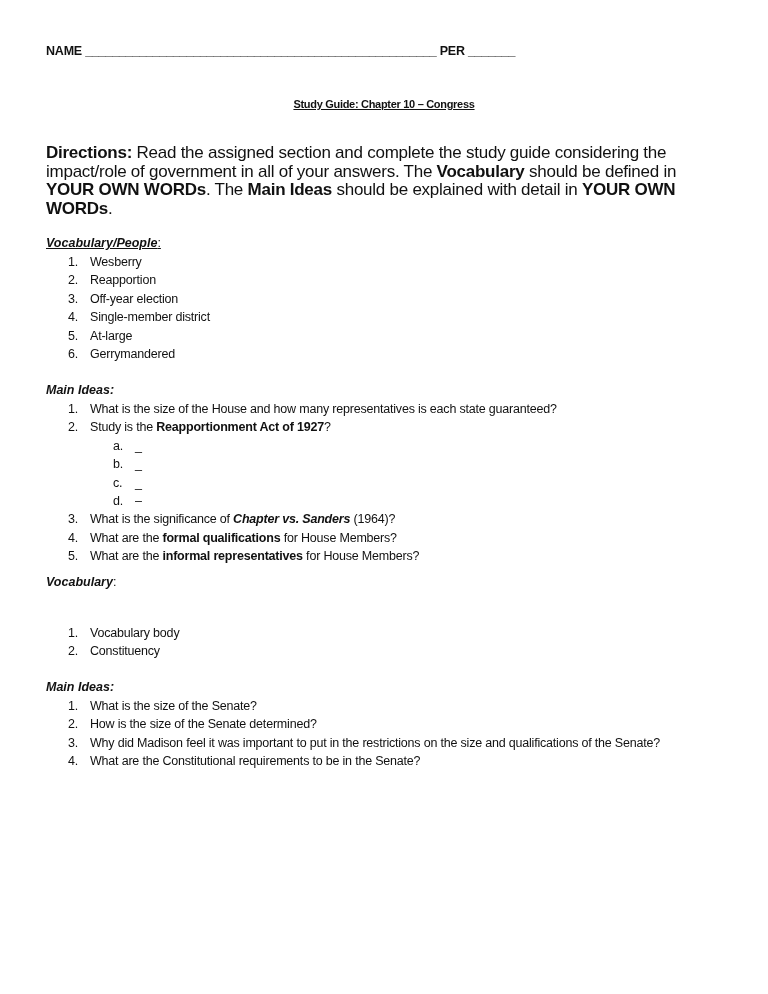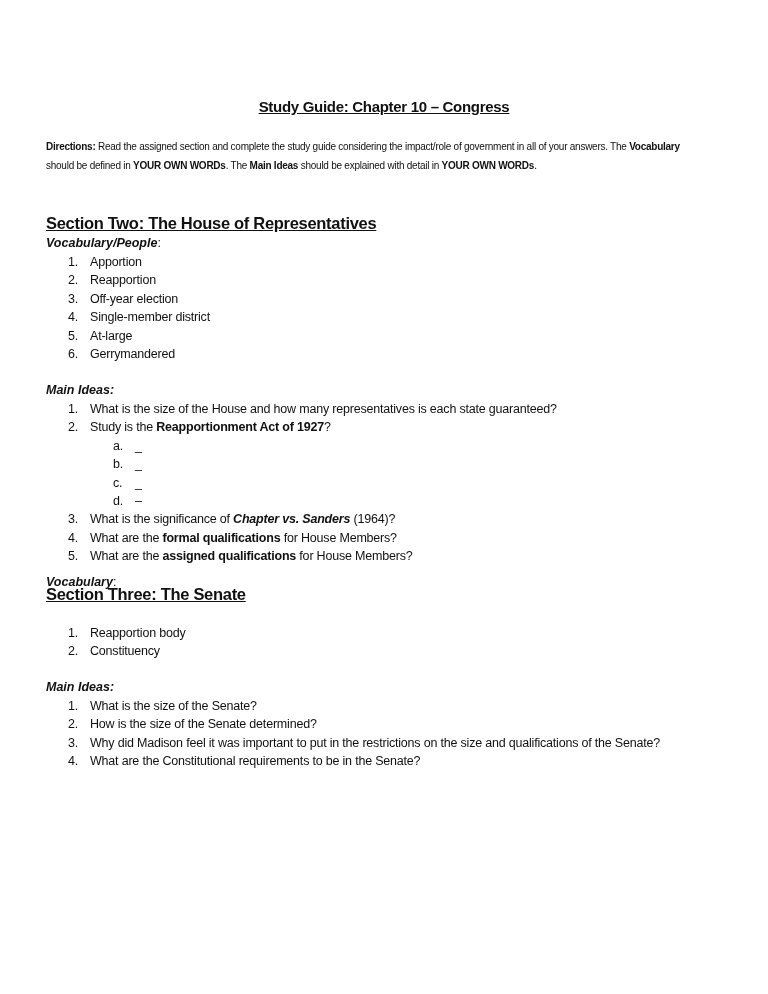--- a/index.html
+++ b/index.html
@@ -7,26 +7,26 @@
       width: 768px; height: 994px; position: relative; overflow: hidden;
       font-family: "Liberation Sans", sans-serif; color: #111111;
     }
     .page { position: absolute; left: 0; top: 0; width: 768px; height: 994px; }
     .header-line {
       position: absolute; left: 46px; top: 44px;
       font-size: 12.5px; font-weight: bold; letter-spacing: -0.2px;
     }
     .title {
       position: absolute; left: 0; width: 768px; top: 98px; text-align: center;
-      font-size: 15px; font-weight: bold; text-decoration: underline;
+      font-size: 11px; font-weight: bold; text-decoration: underline;
       letter-spacing: -0.3px;
     }
     .directions {
-      position: absolute; left: 46px; top: 138px; width: 640px;
-      font-size: 10px; line-height: 18.5px; letter-spacing: -0.25px;
+      position: absolute; left: 46px; top: 144px; width: 640px;
+      font-size: 17px; line-height: 18.5px; letter-spacing: -0.25px;
     }
     b { font-weight: bold; }
     .section-heading {
       position: absolute; left: 46px; font-size: 16.5px; font-weight: bold;
       text-decoration: underline; letter-spacing: -0.3px;
     }
     .sub-heading {
       position: absolute; left: 46px; font-size: 12.5px; font-style: italic;
     }
     .sub-heading .lbl { font-weight: bold; }
@@ -40,31 +40,36 @@
     ol.sub { position: absolute; margin: 0; padding: 0; list-style: none; font-size: 12.5px; }
     ol.sub li { position: relative; line-height: 18.4px; }
     ol.sub li .num { position: absolute; left: 0; }
     ol.sub li .txt { display: block; margin-left: 22px; }
   </style>
 </head>
 <body>
 
 <div class="page">
 
+  <div class="header-line">
+    <span>NAME</span>
+    <span>____________________________________________________</span>
+    <span>PER</span>
+    <span>_______</span>
+  </div>
 
   <div class="title">Study Guide: Chapter 10 – Congress</div>
 
   <div class="directions"><b>Directions:</b><span> Read the assigned section and complete the study guide considering the impact/role of government in all of your answers. The </span><b>Vocabulary</b><span> should be defined in </span><b>YOUR OWN WORDs</b><span>. The </span><b>Main Ideas</b><span> should be explained with detail in </span><b>YOUR OWN WORDs</b><span>.</span></div>
 
-  <div class="section-heading" style="top:214px;">Section Two: The House of Representatives</div>
-  <div class="sub-heading" style="top:236px;"><span class="lbl">Vocabulary/People</span><span style="font-style:normal">:</span></div>
+  <div class="sub-heading" style="top:236px;text-decoration:underline;"><span class="lbl">Vocabulary/People</span><span style="font-style:normal">:</span></div>
   <ol class="list" style="left:68px; top:253px; width:600px;">
     <li>
         <span class="num">1.</span>
-        <span class="txt">Apportion</span>
+        <span class="txt">Wesberry</span>
       </li>
     <li>
         <span class="num">2.</span>
         <span class="txt">Reapportion</span>
       </li>
     <li>
         <span class="num">3.</span>
         <span class="txt">Off-year election</span>
       </li>
     <li>
@@ -114,30 +119,29 @@
     <li>
         <span class="num">3.</span>
         <span class="txt"><span>What is the significance of </span><b><i>Chapter vs. Sanders</i></b><span> (1964)?</span></span>
       </li>
     <li>
         <span class="num">4.</span>
         <span class="txt"><span>What are the </span><b>formal qualifications</b><span> for House Members?</span></span>
       </li>
     <li>
         <span class="num">5.</span>
-        <span class="txt"><span>What are the </span><b>assigned qualifications</b><span> for House Members?</span></span>
+        <span class="txt"><span>What are the </span><b>informal representatives</b><span> for House Members?</span></span>
       </li>
   </ol>
 
-  <div class="section-heading" style="top:585px;">Section Three: The Senate</div>
   <div class="sub-heading" style="top:575px;"><span class="lbl">Vocabulary</span><span style="font-style:normal">:</span></div>
   <ol class="list" style="left:68px; top:624px; width:600px;">
     <li>
         <span class="num">1.</span>
-        <span class="txt">Reapportion body</span>
+        <span class="txt">Vocabulary body</span>
       </li>
     <li>
         <span class="num">2.</span>
         <span class="txt">Constituency</span>
       </li>
   </ol>
 
   <div class="sub-heading" style="top:680px;"><span class="lbl">Main Ideas:</span></div>
   <ol class="list" style="left:68px; top:697px; width:600px;">
     <li>

